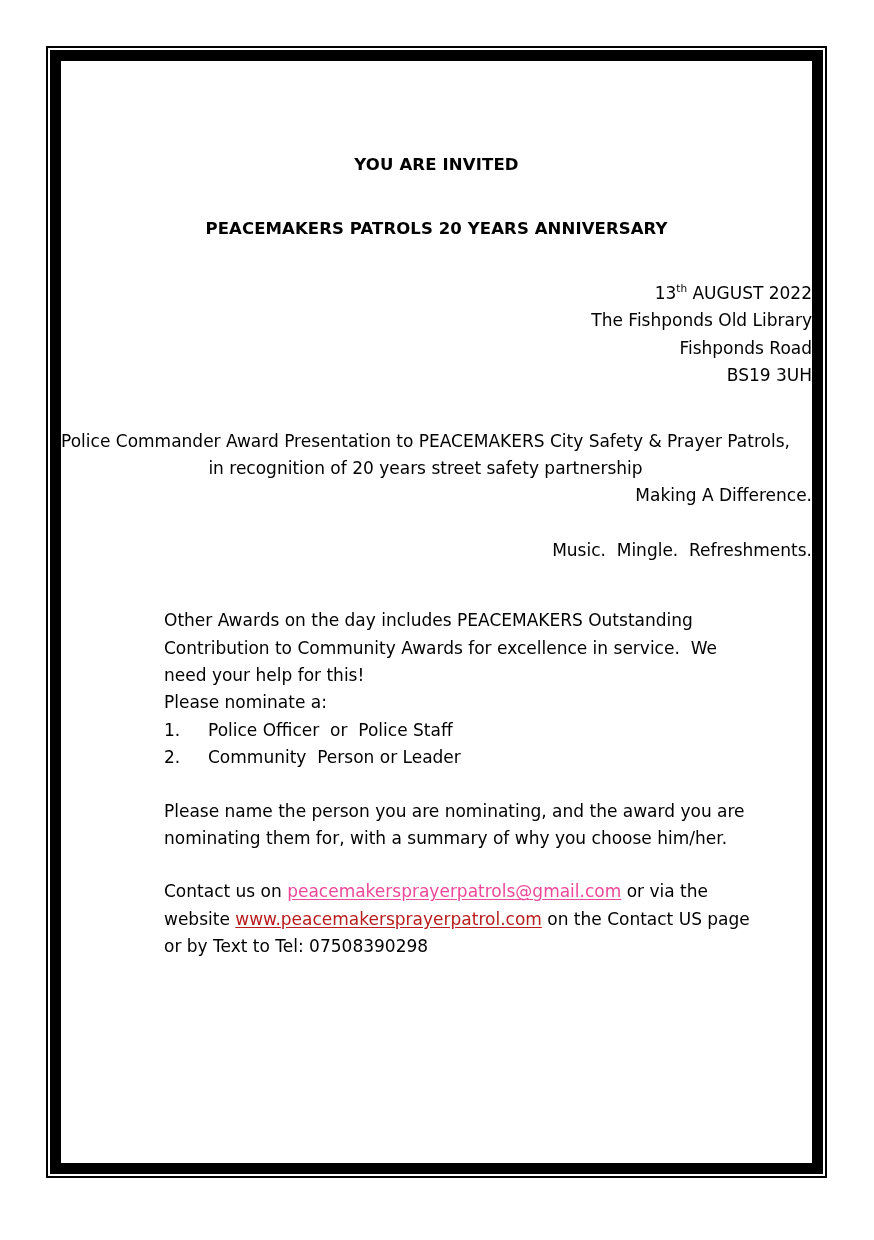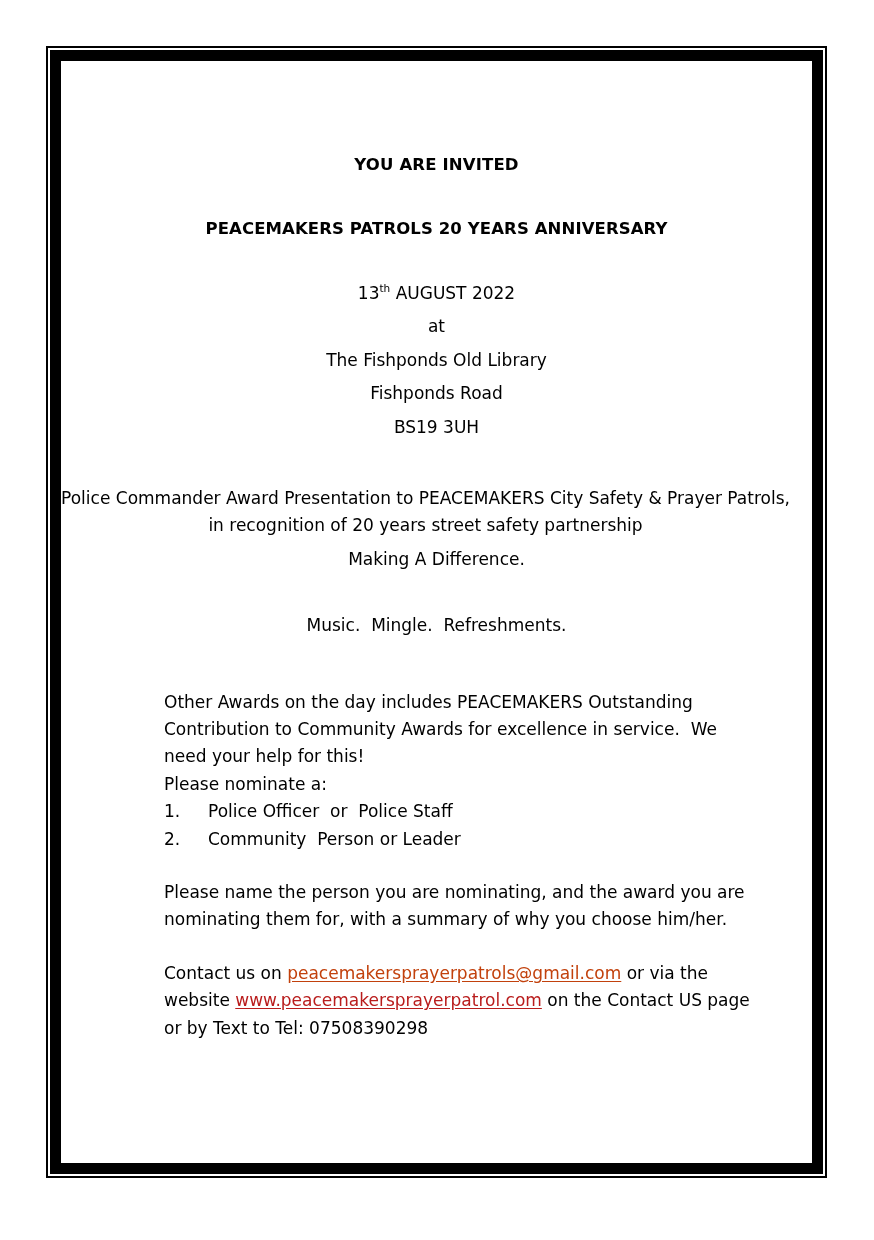--- a/index.html
+++ b/index.html
@@ -75,22 +75,23 @@
     font-size: 16.5px;
     letter-spacing: 0.1px;
     margin: 16px;
     padding-top: 29px;
     line-height: 1.15;
   }
 
   .line {
     font-size: 17px;
     line-height: 27.4px;
-    margin: 6px;
+    margin: 0;
     white-space: pre-wrap;
+    text-align: right;
   }
   .date-line {
     padding-top: 25px;
   }
   sup.ord {
     font-size: 10.5px;
     vertical-align: super;
     line-height: 0;
   }
 
@@ -148,21 +149,20 @@
     <div class="frame-inner">
       <div class="content">
 
         <div class="center-block">
           <div class="h-invited">YOU ARE INVITED</div>
 
           <div class="h-anniv">PEACEMAKERS PATROLS 20 YEARS ANNIVERSARY</div>
 
           <div class="line date-line"><span>13</span><sup class="ord">th</sup><span> AUGUST 2022</span></div>
 
-          <div class="line">at</div>
           <div class="line">The Fishponds Old Library</div>
           <div class="line">Fishponds Road</div>
           <div class="line">BS19 3UH</div>
 
           <div class="gap-time"></div>
 
           <div class="gap-award"></div>
           <div style="padding-right:22px;">
             <div class="para">Police Commander Award Presentation to PEACEMAKERS City Safety &amp; Prayer Patrols, in recognition of 20 years street safety partnership</div>
           </div>
@@ -181,19 +181,19 @@
 
           <ol class="num-list">
             <li><span class="num">1.</span><span>Police Officer  or  Police Staff</span></li>
             <li><span class="num">2.</span><span>Community  Person or Leader</span></li>
           </ol>
 
           <div class="gap-nominate"></div>
           <div class="para">Please name the person you are nominating, and the award you are nominating them for, with a summary of why you choose him/her.</div>
 
           <div class="gap-contact"></div>
-          <div class="para"><span>Contact us on </span><a class="link" href="#" style="color: #c2410c;">peacemakersprayerpatrols@gmail.com</a><span> or via the website </span><a class="link" href="#" style="color: #b91c1c;">www.peacemakersprayerpatrol.com</a><span> on the Contact US page or by Text to Tel: 07508390298</span></div>
+          <div class="para"><span>Contact us on </span><a class="link" href="#" style="color: #ec4899;">peacemakersprayerpatrols@gmail.com</a><span> or via the website </span><a class="link" href="#" style="color: #b91c1c;">www.peacemakersprayerpatrol.com</a><span> on the Contact US page or by Text to Tel: 07508390298</span></div>
         </div>
 
       </div>
     </div>
   </div>
 </div>
 
 </body></html>

